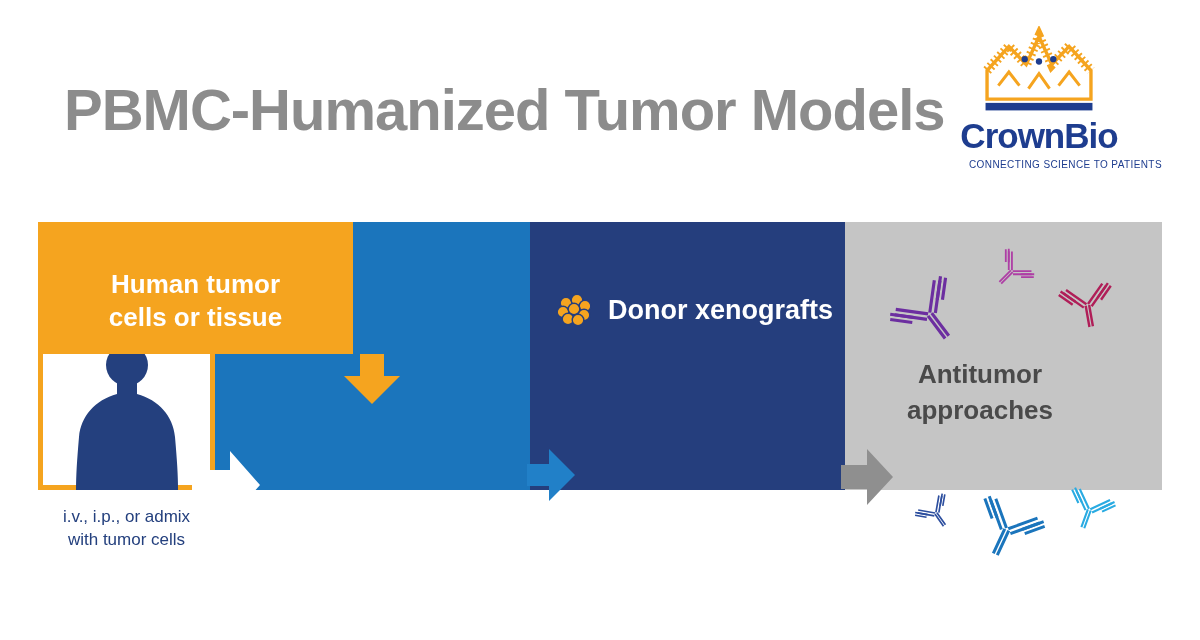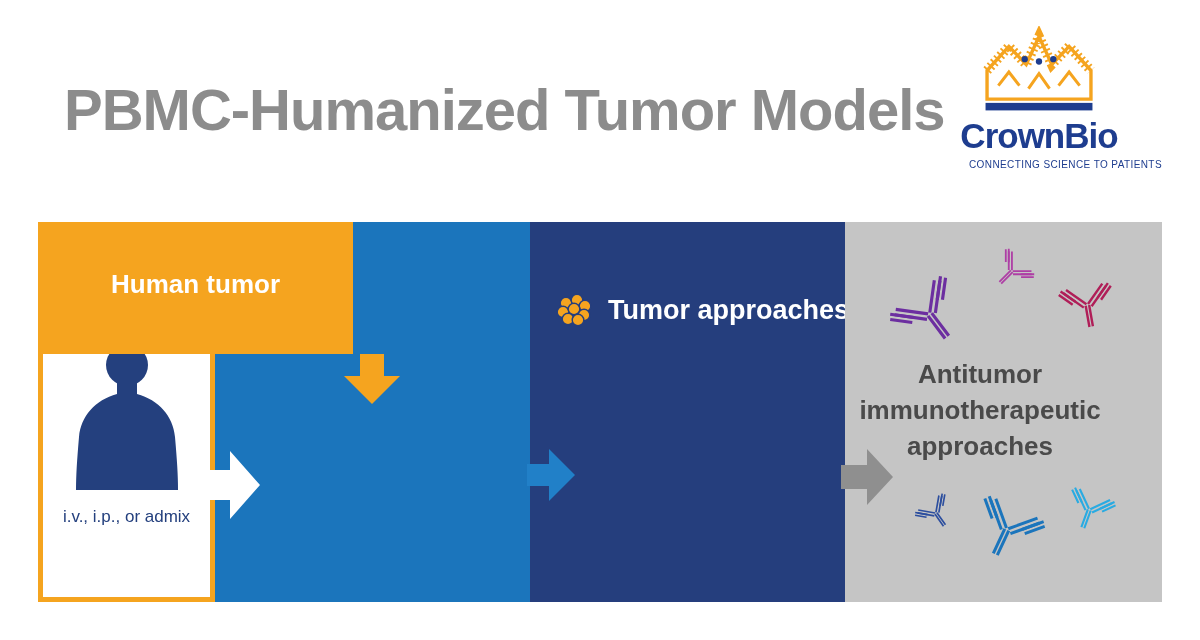--- a/index.html
+++ b/index.html
@@ -7,21 +7,21 @@
           font-family:"Liberation Sans",sans-serif;}
   .title{position:absolute;left:64px;top:76px;font-size:58px;font-weight:700;
          color:var(--title-gray);letter-spacing:-1px;white-space:nowrap;}
   
   .logo{position:absolute;left:933px;top:26px;width:212px;text-align:center;}
   .logo svg{display:block;margin:0 auto;}
   .logo-wordmark{font-size:35px;font-weight:700;color:var(--logo-navy);letter-spacing:-1px;line-height:44px;margin-top:2px;}
   .logo-tagline{font-size:10px;font-weight:400;color:var(--logo-navy);letter-spacing:.4px;margin-top:1px;white-space:nowrap;margin-left:36px;}
   
   .panels{position:absolute;left:38px;top:222px;width:1124px;height:368px;}
-  .panel{position:absolute;top:0;height:380px;}
+  .panel{position:absolute;top:0;height:268px;}
   .panel-donor{left:0;width:177px;background:#fff;border:5px solid var(--orange);box-sizing:border-box;}
   .panel-tumor{left:177px;width:315px;background:var(--blue);}
   .panel-model{left:492px;width:315px;background:var(--navy);}
   .panel-outcome{left:807px;width:317px;background:var(--panel-gray);}
   .donor-title{margin-top:30px;text-align:center;font-size:26px;line-height:33px;font-weight:700;color:var(--orange);}
   .donor-caption{position:absolute;top:278px;left:0;width:100%;text-align:center;font-size:17px;line-height:23px;
                  font-weight:400;color:var(--silhouette-navy);}
   .torso{position:absolute;top:114px;left:50%;transform:translateX(-50%);}
   .tumor-header{position:absolute;left:0;top:0;width:315px;height:132px;background:var(--orange);
                 box-sizing:border-box;padding-top:46px;text-align:center;
@@ -83,62 +83,63 @@
         <div>Donor</div>
         <div>PBMC</div>
       </div>
       <svg class="torso" width="120" height="152" viewBox="0 0 120 150">
         <circle cx="60" cy="23" r="21" style="fill:var(--silhouette-navy)"></circle>
         <path style="fill:var(--silhouette-navy)" d="M 50 38 L 50 52 C 28 58 14 74 12 95 C 10 118 9 133 9 148
                  L 111 148 C 111 133 110 118 108 95 C 106 74 92 58 70 52 L 70 38 Z"></path>
       </svg>
       <div class="donor-caption">
         <div>i.v., i.p., or admix</div>
+        <div>with tumor cells</div>
       </div>
     </section>
 
     <section class="panel panel-tumor"></section>
     <div class="tumor-header abs">
       <div>Human tumor</div>
+      <div>cells or tissue</div>
     </div>
     <svg class="abs overlay" style="left:304px;top:132px" width="60" height="50" viewBox="0 0 60 50">
       <polygon points="18,0 42,0 42,22 58,22 30,50 2,22 18,22" style="fill:var(--orange)"></polygon>
     </svg>
 
     <section class="panel panel-model"></section>
     <div class="legend">
       <div class="legend-row">
         <svg width="36" height="36" viewBox="0 0 36 36">
           <g style="fill:var(--orange)" stroke="#253E7D" stroke-width="1.4">
             <circle cx="10" cy="11" r="5.8"></circle>
               <circle cx="21" cy="8" r="5.8"></circle>
               <circle cx="29" cy="14" r="5.8"></circle>
             <circle cx="7" cy="20" r="5.8"></circle>
               <circle cx="18" cy="17" r="5.8"></circle>
               <circle cx="28" cy="23" r="5.8"></circle>
             <circle cx="12" cy="27" r="5.8"></circle>
               <circle cx="22" cy="28" r="5.8"></circle>
           </g>
         </svg>
-        <span class="legend-label">Tumor approaches</span>
+        <span class="legend-label">Donor xenografts</span>
       </div>
     </div>
 
     <section class="panel panel-outcome"></section>
     <svg class="abs" style="left:807px;top:0" width="317" height="368" viewBox="0 0 317 368">
         <use href="#antibody" xlink:href="#antibody" transform="translate(83 90) rotate(-37) scale(1.05)" style="color: rgb(108, 46, 160);"></use>
         <use href="#antibody" xlink:href="#antibody" transform="translate(168 48) rotate(45) scale(0.6)" style="color: rgb(174, 63, 165);"></use>
         <use href="#antibody" xlink:href="#antibody" transform="translate(242 81) rotate(-10) scale(0.8)" style="color: rgb(176, 30, 88);"></use>
         <use href="#antibody" xlink:href="#antibody" transform="translate(90 290) rotate(-35) scale(0.55)" style="color: rgb(44, 78, 158);"></use>
         <use href="#antibody" xlink:href="#antibody" transform="translate(163 305) rotate(25) scale(1)" style="color: rgb(27, 117, 188);"></use>
         <use href="#antibody" xlink:href="#antibody" transform="translate(245 286) rotate(20) scale(0.7)" style="color: rgb(41, 171, 226);"></use>
       </svg>
     <div class="outcome-text">
       <div>Antitumor</div>
-      <div>immunotherapeutic</div>
       <div>approaches</div>
     </div>
 
     <svg class="abs overlay" style="left:154px;top:221px" width="70" height="84" viewBox="0 0 70 84">
       <polygon points="0,27 38,27 38,8 68,42 38,76 38,57 0,57" fill="#ffffff"></polygon>
     </svg>
     <svg class="abs overlay" style="left:489px;top:223px" width="50" height="60" viewBox="0 0 50 60">
       <polygon points="0,19 22,19 22,4 48,30 22,56 22,41 0,41" style="fill:var(--arrow-blue)"></polygon>
     </svg>
     <svg class="abs overlay" style="left:803px;top:223px" width="54" height="64" viewBox="0 0 54 64">

